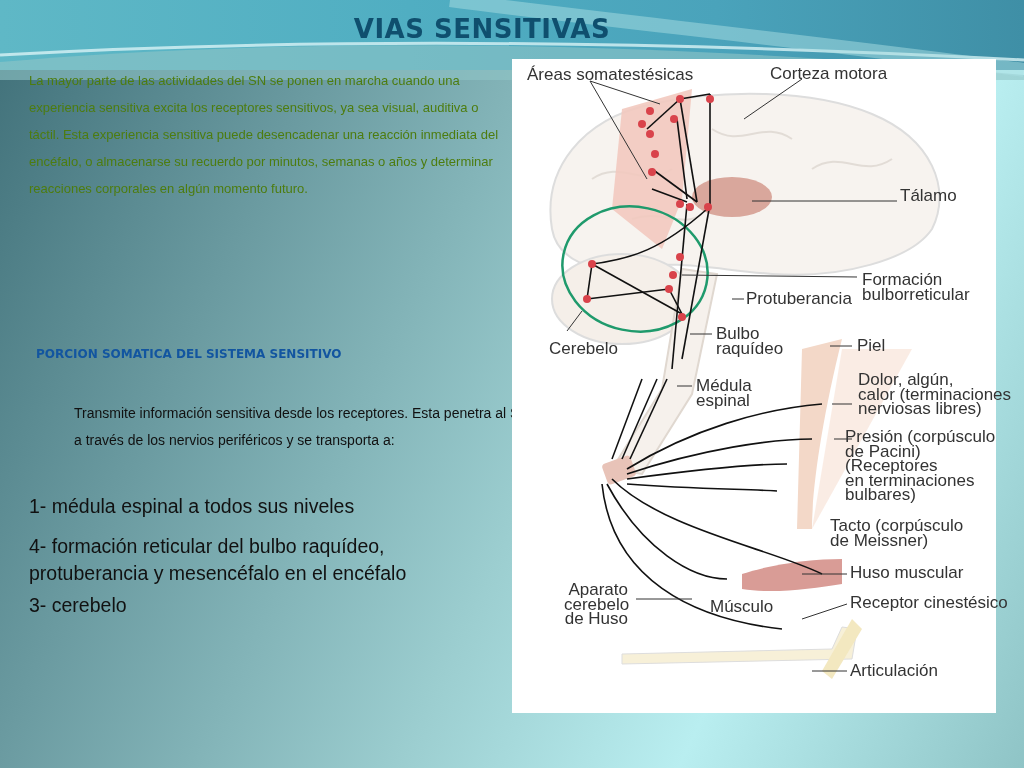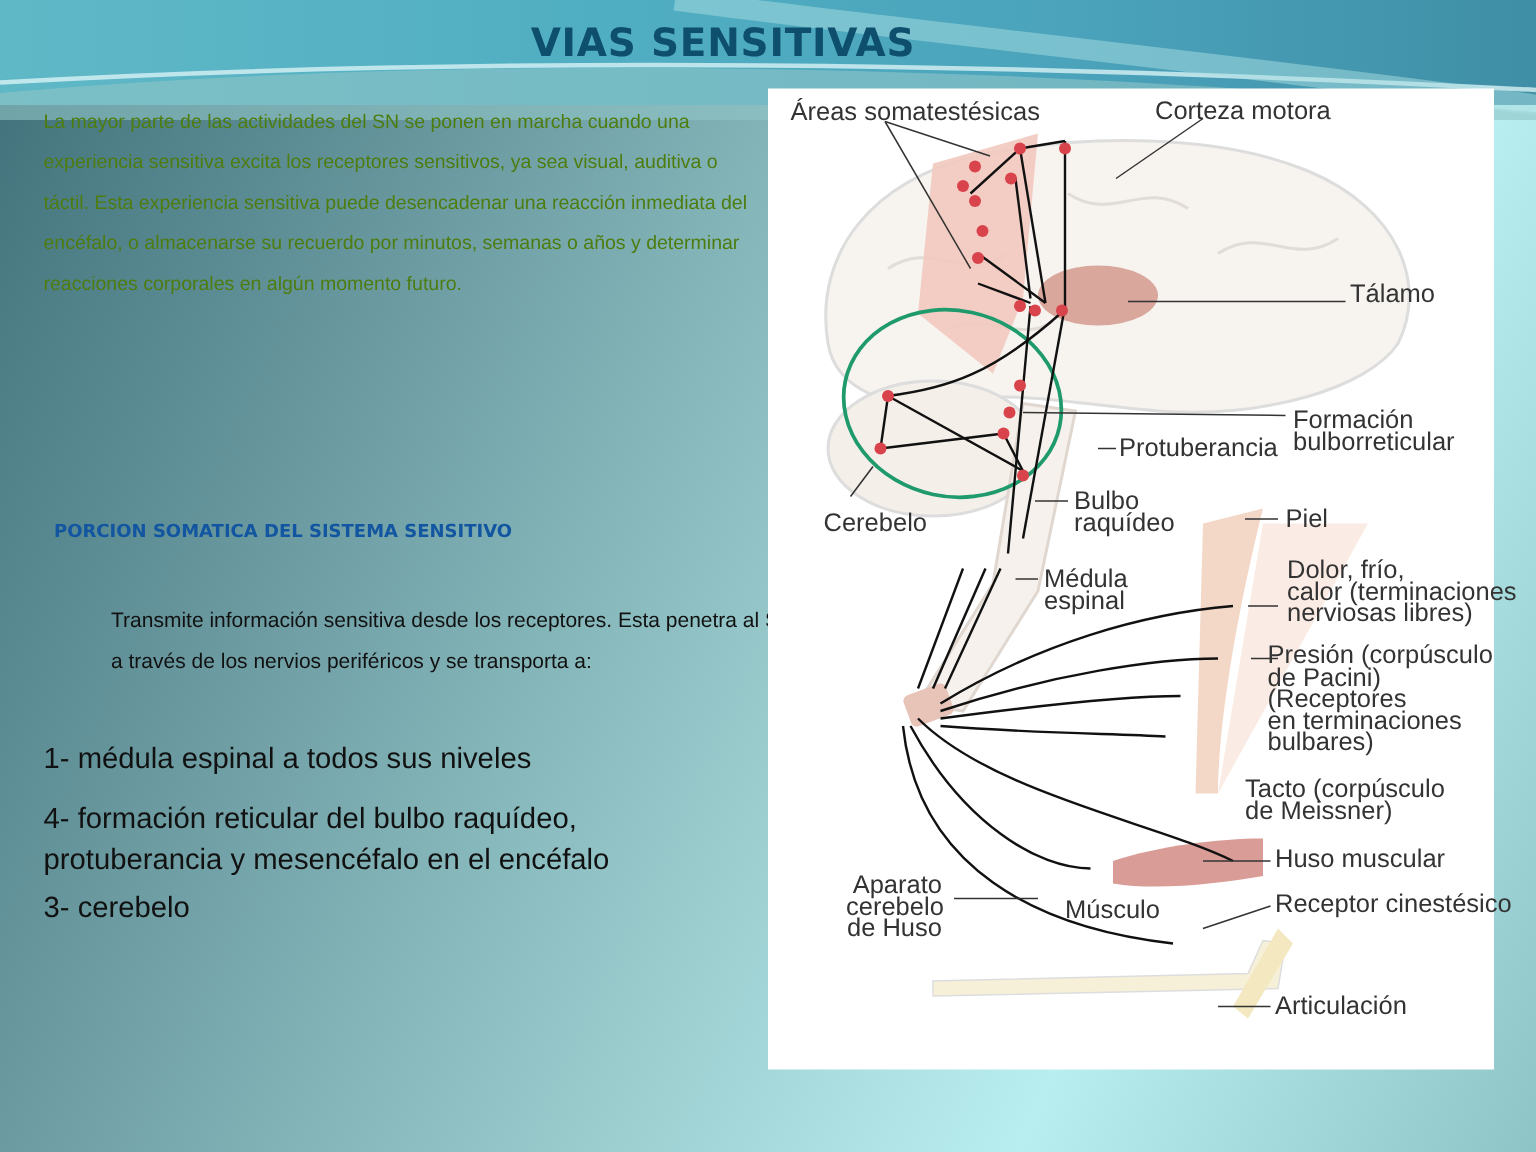--- a/index.html
+++ b/index.html
@@ -161,21 +161,21 @@
 
   <div class="lbl" style="left:15px;top:9px;">Áreas somatestésicas</div>
   <div class="lbl" style="left:258px;top:8px;">Corteza motora</div>
   <div class="lbl" style="left:388px;top:130px;">Tálamo</div>
   <div class="lbl" style="left:350px;top:214px;"><span>Formación</span><br><span>bulborreticular</span></div>
   <div class="lbl" style="left:234px;top:233px;">Protuberancia</div>
   <div class="lbl" style="left:37px;top:283px;text-align:center;">Cerebelo</div>
   <div class="lbl" style="left:204px;top:268px;"><span>Bulbo</span><br><span>raquídeo</span></div>
   <div class="lbl" style="left:345px;top:280px;">Piel</div>
   <div class="lbl" style="left:184px;top:320px;"><span>Médula</span><br><span>espinal</span></div>
-  <div class="lbl" style="left:346px;top:314px;"><span>Dolor, frío,</span><br><span>calor (terminaciones</span><br><span>nerviosas libres)</span></div>
+  <div class="lbl" style="left:346px;top:314px;"><span>Dolor, algún,</span><br><span>calor (terminaciones</span><br><span>nerviosas libres)</span></div>
   <div class="lbl" style="left:333px;top:371px;"><span>Presión (corpúsculo</span><br><span>de Pacini)</span><br><span>(Receptores</span><br><span>en terminaciones</span><br><span>bulbares)</span></div>
   <div class="lbl" style="left:318px;top:460px;"><span>Tacto (corpúsculo</span><br><span>de Meissner)</span></div>
   <div class="lbl" style="left:338px;top:507px;">Huso muscular</div>
   <div class="lbl" style="left:52px;top:524px;text-align:right;width:64px;"><span>Aparato</span><br><span>cerebelo</span><br><span>de Huso</span></div>
   <div class="lbl" style="left:198px;top:541px;">Músculo</div>
   <div class="lbl" style="left:338px;top:537px;">Receptor cinestésico</div>
   <div class="lbl" style="left:338px;top:605px;">Articulación</div>
 </div>
 
 </body></html>

